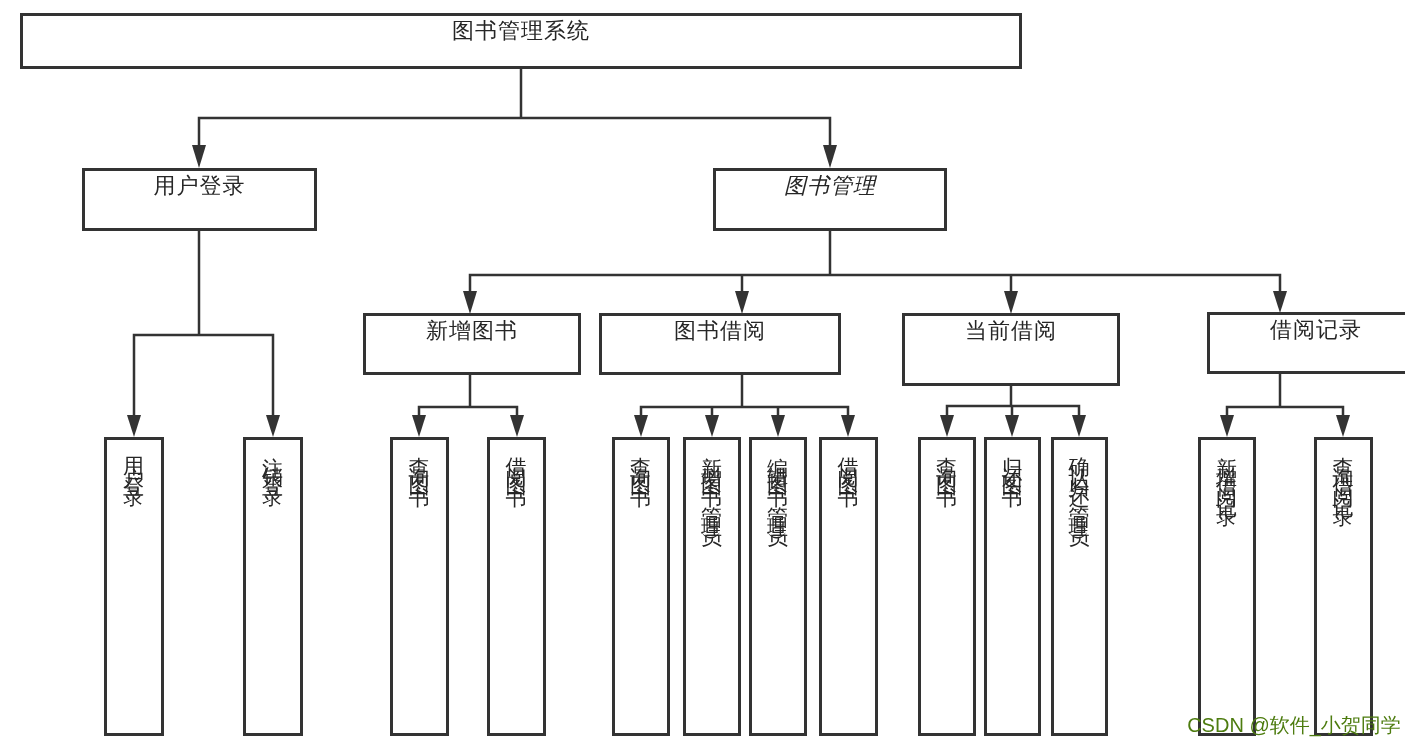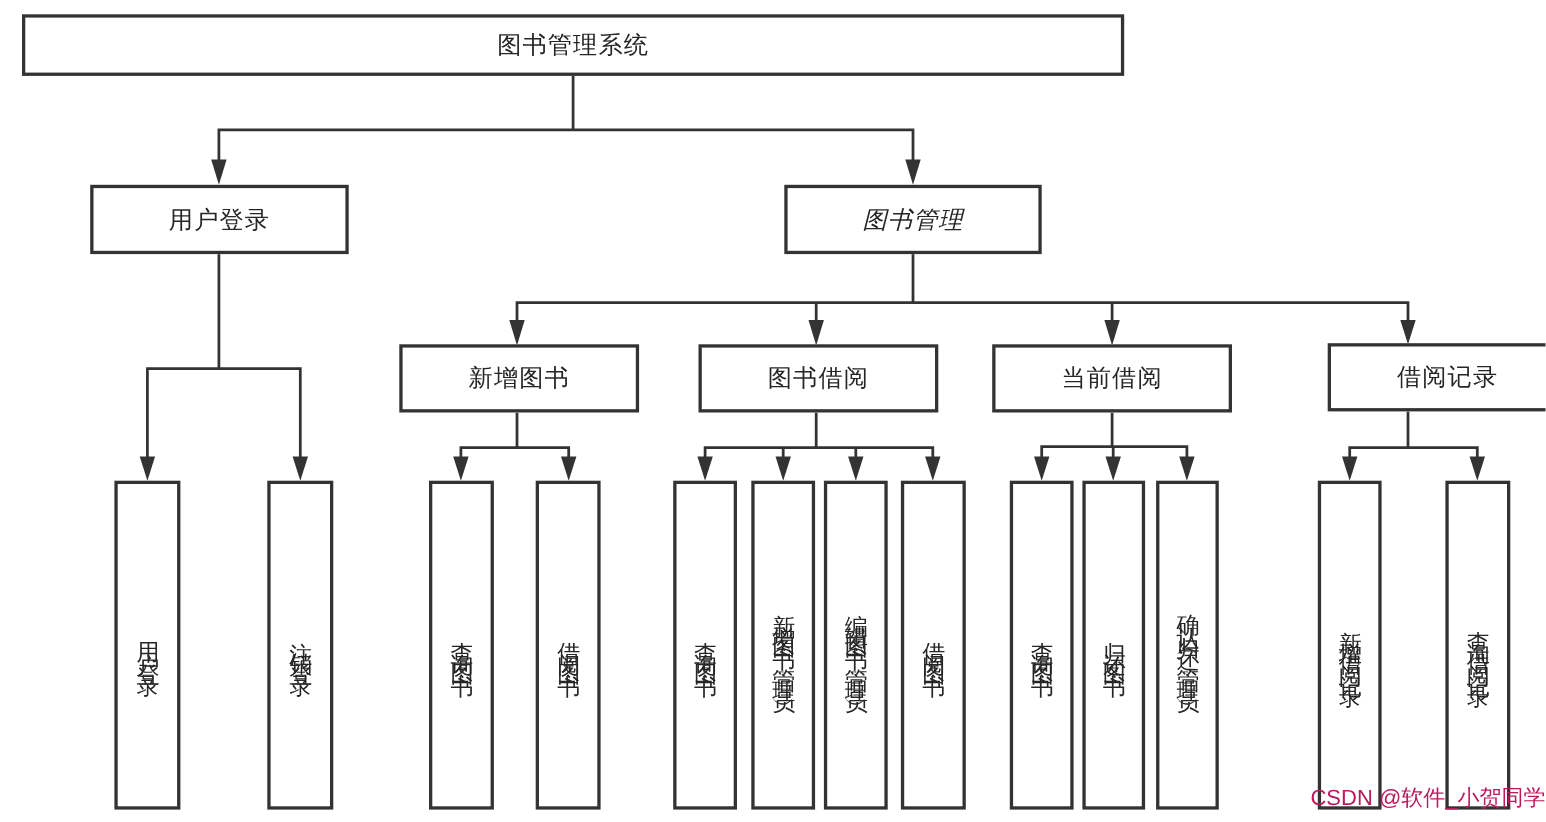--- a/index.html
+++ b/index.html
@@ -17,43 +17,43 @@
   #wires {
     position: absolute; left: 0; top: 0;
     width: 1405px; height: 747px;
   }
   .node {
     position: absolute;
     background: #ffffff;
     border: 3px solid #333333;
     box-sizing: border-box;
     display: flex;
-    align-items: center;
+    align-items: flex-start;
     justify-content: center;
     color: #262626;
   }
   .node.h { font-size: 22px; letter-spacing: 1px; }
   .node.leaf { top: 437px; height: 299px; }
   .vtext {
     writing-mode: vertical-rl;
     text-orientation: mixed;
     font-size: 21px;
     letter-spacing: 10px;
     line-height: 1;
     color: #262626;
     white-space: nowrap;
   }
   #watermark {
     position: absolute;
     left: 1183px; top: 712px;
     width: 222px;
     font-size: 20px;
-    color: #be185d;
+    color: #4d7c0f;
     white-space: nowrap;
-    text-align: right;
+    text-align: center;
   }
   svg path { stroke: #333333; stroke-width: 2.5; fill: none; }
   svg polygon { fill: #333333; stroke: none; }
 </style>
 </head>
 <body>
 
 <div id="stage">
 
   <svg id="wires" viewBox="0 0 1405 747" xmlns="http://www.w3.org/2000/svg" aria-hidden="true">
@@ -125,24 +125,24 @@
   <div class="node h" style="left:82px; top:168px; width:235px; height:63px;">
     <span>用户登录</span>
   </div>
   <div class="node h" style="left:713px; top:168px; width:234px; height:63px;font-style:italic;">
     <span>图书管理</span>
   </div>
 
   <div class="node h" style="left:363px; top:313px; width:218px; height:62px;">
     <span>新增图书</span>
   </div>
-  <div class="node h" style="left:635px; top:313px; width:218px; height:62px;">
+  <div class="node h" style="left:599px; top:313px; width:242px; height:62px;">
     <span>图书借阅</span>
   </div>
-  <div class="node h" style="left:902px; top:313px; width:218px; height:62px;">
+  <div class="node h" style="left:902px; top:313px; width:218px; height:73px;">
     <span>当前借阅</span>
   </div>
   <div class="node h" style="left:1171px; top:312px; width:218px; height:62px;margin-left:36px;">
     <span>借阅记录</span>
   </div>
 
   <div class="node leaf" style="left:104px; width:60px;">
     <span class="vtext">用户登录</span>
   </div>
   <div class="node leaf" style="left:243px; width:60px;">

